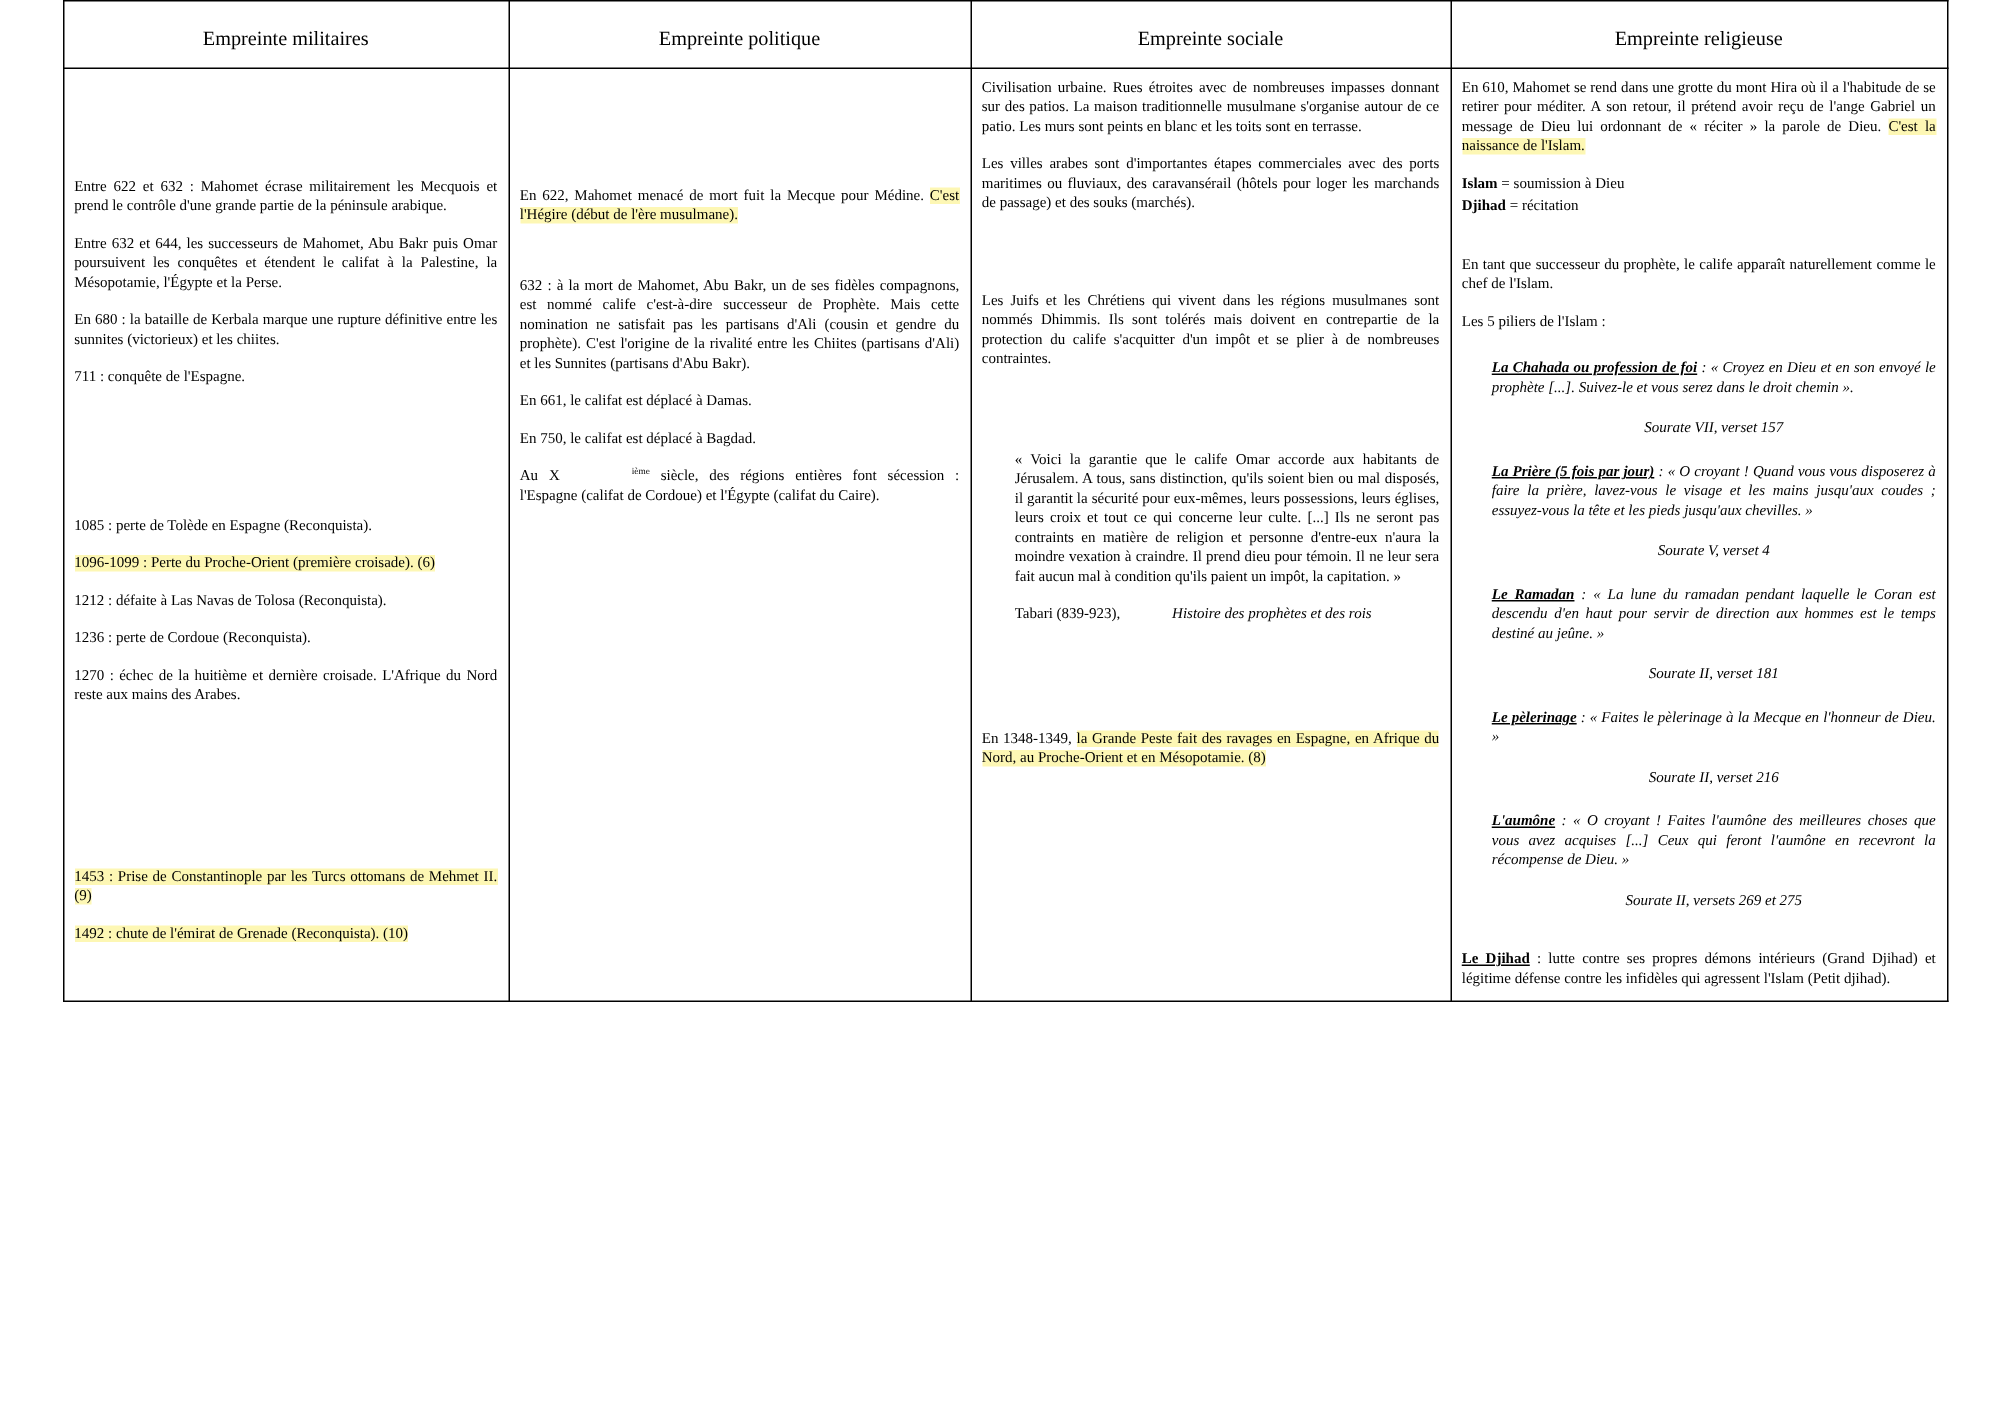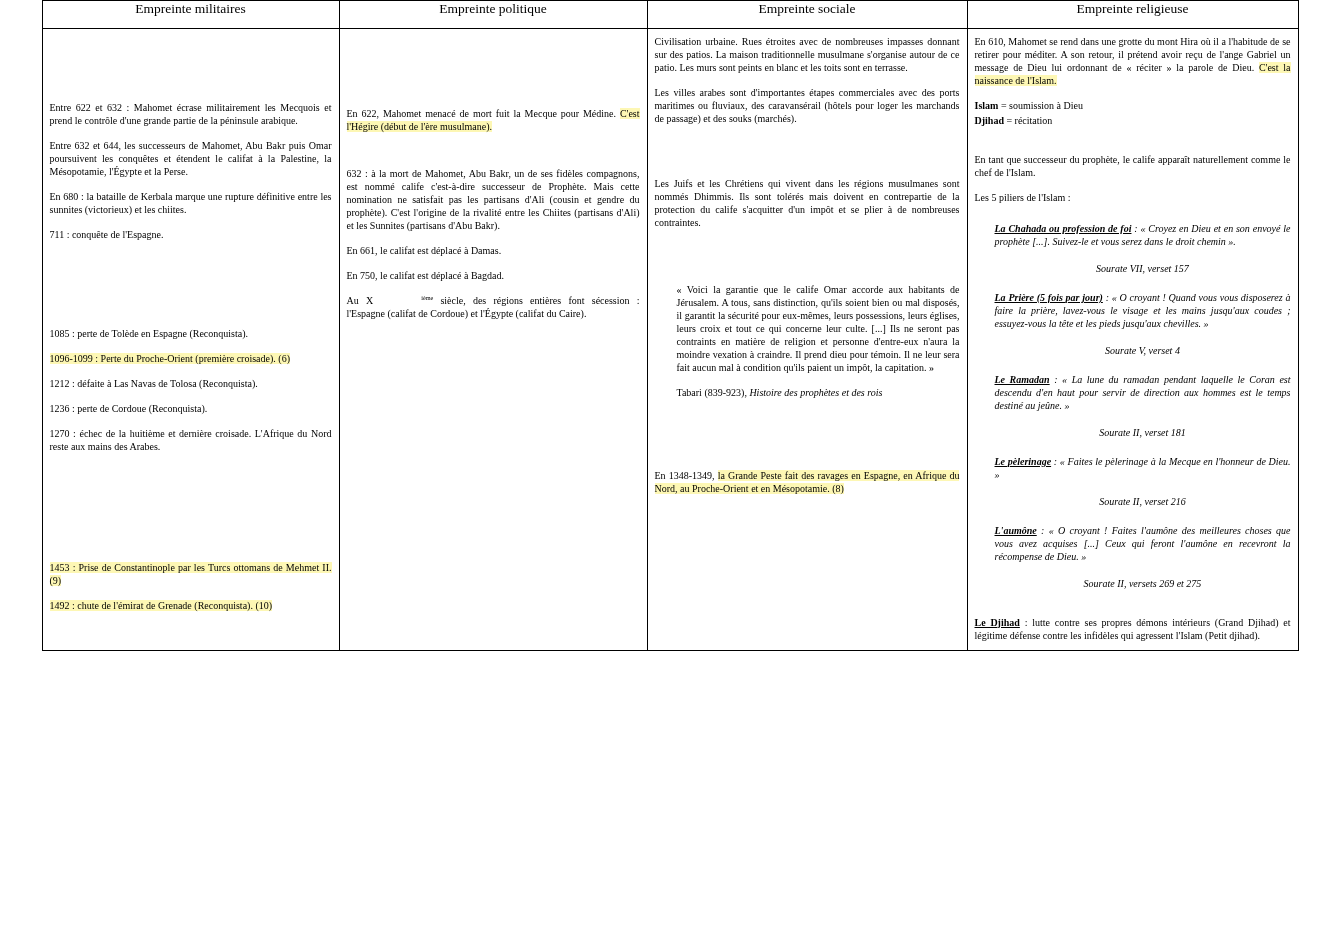--- a/index.html
+++ b/index.html
@@ -40,21 +40,21 @@
   table.main-table th,
   table.main-table td {
     border: 1.1px solid #000;
     vertical-align: top;
     padding: 0;
   }
   table.main-table th {
     text-align: center;
     font-weight: normal;
     font-size: 13.5px;
-    padding: 0 4px 7px 4px;
+    padding: 17px 4px 7px 4px;
     height: 20px;
   }
   .cell-inner {
     padding: 6px 7px 8px 7px;
     font-size: 10px;
     line-height: 1.30;
   }
   
   col.c1 { width: 297px; }
   col.c2 { width: 308px; }
@@ -68,21 +68,21 @@
   }
   p.para:last-child { margin-bottom: 0; }
   p.tight { margin-bottom: 2px; }
 
   .hl {
     background: #fdf7b4;
     box-decoration-break: clone;
     -webkit-box-decoration-break: clone;
   }
   .b { font-weight: bold; }
-  .it { font-style: italic; }
+  .it { font-style: italic; margin-left: 32px; }
   .u { text-decoration: underline; font-weight: bold; }
   sup.ord {
     font-size: 0.62em;
     vertical-align: super;
     line-height: 0;
     padding-left: 48px;
   }
   .quote-block {
     margin: 0 0 0 22px;
     text-align: justify;

